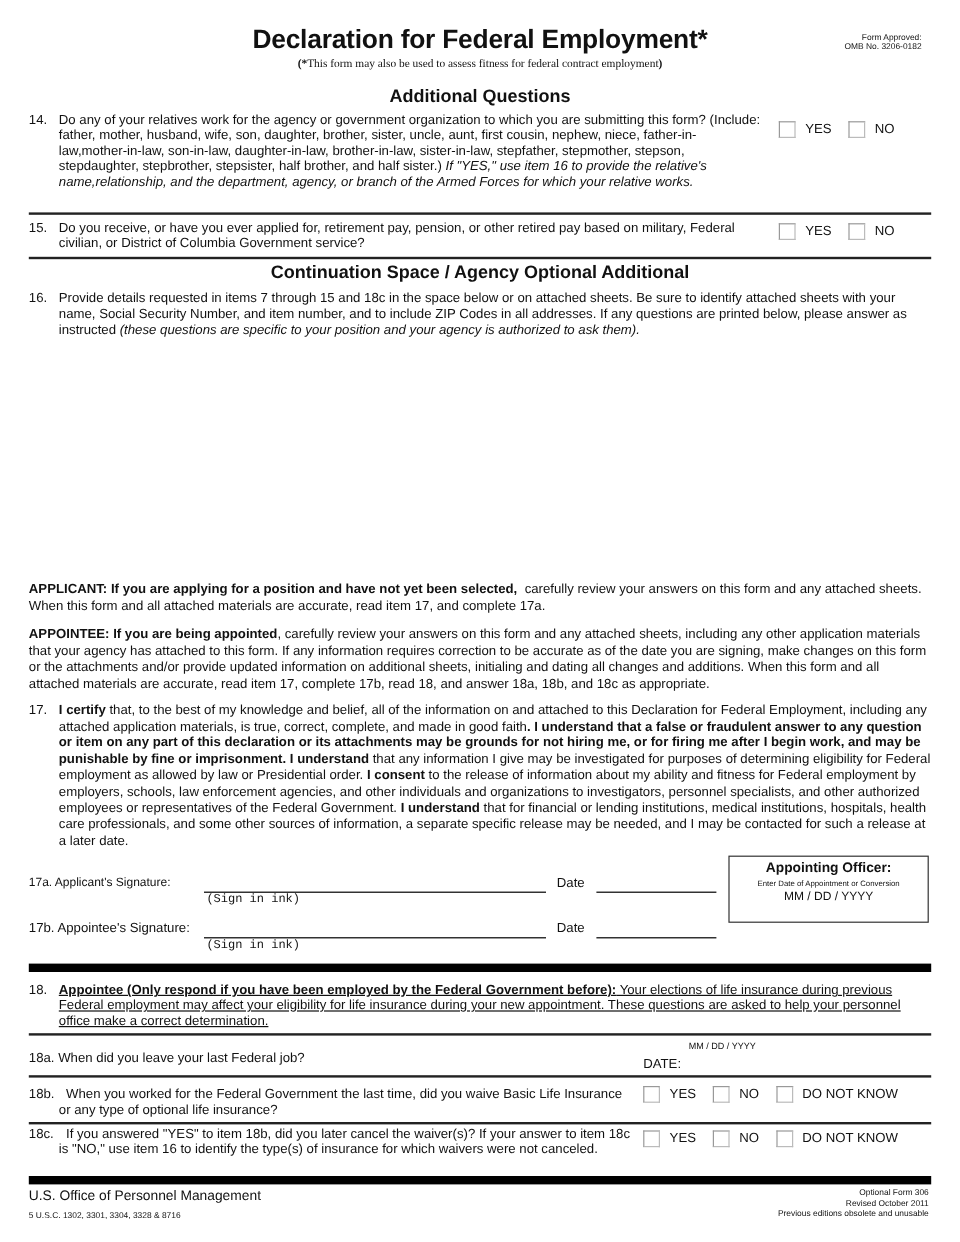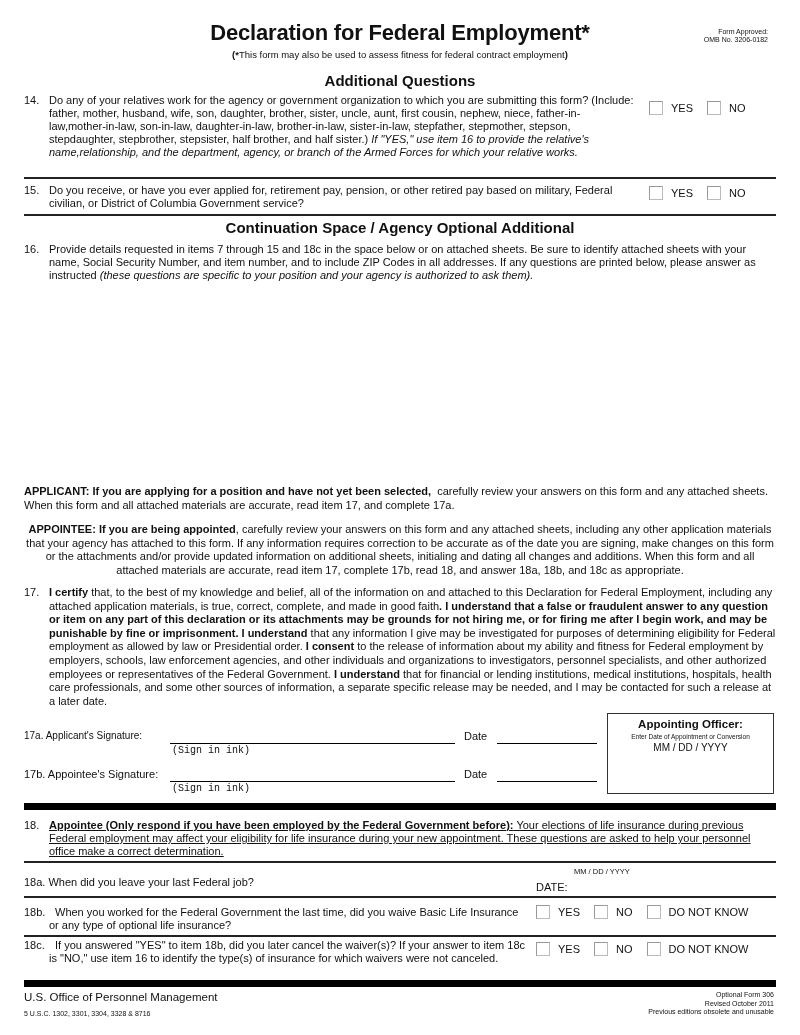--- a/index.html
+++ b/index.html
@@ -1,36 +1,36 @@
 <!DOCTYPE html>
 <html><head>
 <meta charset="utf-8">
 <style>
   * { box-sizing: border-box; margin: 0; padding: 0; }
   html, body { width: 800px; height: 1035px; background: #fff; overflow: hidden; }
   body { position: relative; font-family: "Liberation Sans", sans-serif; color: #111; font-size: 11px; }
   .abs { position: absolute; }
   .title { left: 0; width: 800px; top: 20px; text-align: center; font-size: 22px; font-weight: bold; letter-spacing: -0.2px; }
-  .subtitle { left: 0; width: 800px; top: 49px; text-align: center; font-size: 9.5px; }
+  .subtitle { left: 0; width: 800px; top: 49px; text-align: center; font-size: 9.5px; font-family: Liberation Serif, serif; }
   .omb { right: 32px; top: 28px; text-align: right; font-size: 7px; line-height: 8px; }
   .sect { font-size: 15px; font-weight: bold; display: flex; align-items: center; left: 24px; right: 24px; flex-direction: column; }
   .sect .rule { flex: 1; height: 5px; background: #000; margin-left: 10px; margin-top: 2px; }
   .q { font-size: 11px; line-height: 13px; }
   .q .num { position: absolute; left: 0; top: 0; }
   .q .body { padding-left: 25px; }
   .it { font-style: italic; }
   .hline { left: 24px; right: 24px; height: 2px; background: #222; }
   .thick { left: 24px; right: 24px; height: 7px; background: #000; }
   .chk { width: 14px; height: 14px; border: 1px solid #bbb; border-left-color: #999; border-top-color: #999; background: #fff; display: inline-block; vertical-align: middle; }
   .chkgrp { display: flex; align-items: center; font-size: 11px; }
   .chkgrp .lbl { margin-left: 8px; margin-right: 14px; }
   .para { left: 24px; right: 24px; font-size: 11px; line-height: 13.5px; }
   .sigline { height: 1px; background: #000; }
   .small { font-size: 10px; font-family: Liberation Mono, monospace; }
-  .officer { left: 607px; top: 713px; width: 167px; height: 81px; border: 1.5px solid #333; text-align: center; }
+  .officer { left: 607px; top: 713px; width: 167px; height: 56px; border: 1.5px solid #333; text-align: center; }
   .officer .h { font-size: 11.5px; font-weight: bold; margin-top: 4px; }
   .officer .s { font-size: 6.5px; margin-top: 3px; }
   .officer .d { font-size: 10px; margin-top: 2px; }
   .footer-left { left: 24px; top: 991px; font-size: 11.5px; }
   .footer-left2 { left: 24px; top: 1010px; font-size: 7px; }
   .footer-right { right: 26px; top: 991px; text-align: right; font-size: 7px; line-height: 8.5px; }
 </style>
 </head>
 <body>
 
@@ -79,21 +79,21 @@
   <div class="body"><span>Provide details requested in items 7 through 15 and 18c in the space below or on attached sheets. Be sure to identify attached sheets  with your name, Social Security Number, and item number, and to include ZIP Codes in all addresses. If any questions are printed below, please answer as instructed</span> <span class="it">(these questions are specific to your position and your agency is authorized to ask them).</span></div>
 </div>
 <div class="abs" style="left:24px; top:290px; width:752px; height:160px;"></div>
 
 <div class="abs sect" style="top:458px;">
     <span class="rule"></span>
 </div>
 <div class="abs para" style="top:485px;">
   <b>APPLICANT: If you are applying for a position and have not yet been selected,</b>&nbsp; <span>carefully review your answers on this form and any attached sheets. When this form and all attached materials are accurate, read item 17, and complete 17a.</span>
 </div>
-<div class="abs para" style="top:523px;text-align:center;">
+<div class="abs para" style="top:523px;">
   <b>APPOINTEE: If you are being appointed</b><span>, carefully review your answers on this form and any attached sheets, including any other application materials that your agency has attached to this form. If any information requires correction to be accurate as of the date you are signing, make changes on this form or the attachments and/or provide updated information on additional sheets, initialing and dating all changes and additions. When this form and all attached materials are accurate, read item 17, complete 17b, read 18, and answer 18a, 18b, and 18c as appropriate.</span>
 </div>
 
 <div class="abs q" style="left:24px; top:586px; width:752px; line-height:13.6px;">
   <span class="num">17.</span>
   <div class="body"><b>I certify</b><span> that, to the best of my knowledge and belief, all of the information on and attached to this Declaration for Federal Employment, including any attached application materials, is true, correct, complete, and made in good faith</span><b>. I understand that a false or fraudulent answer to any question or item on any part of this declaration or its attachments may be grounds for not hiring me, or for firing me after I begin work, and may be punishable by fine or imprisonment. I understand</b><span> that any information I give may be investigated for purposes of determining eligibility for Federal employment as allowed by law or Presidential order. </span><b>I consent</b><span> to the release of information about my ability and fitness for Federal employment by employers, schools, law enforcement agencies, and other individuals and organizations to investigators, personnel specialists, and other authorized employees or representatives of the Federal Government. </span><b>I understand</b><span> that for financial or lending institutions, medical institutions, hospitals, health care professionals, and some other sources of information, a separate specific release may be needed, and I may be contacted for such a release at a later date.</span></div>
 </div>
 
 <div class="abs" style="left:24px; top:730px; font-size:10px;">17a. Applicant's Signature:</div>
 <div class="abs sigline" style="left:170px; top:743px; width:285px;"></div>

